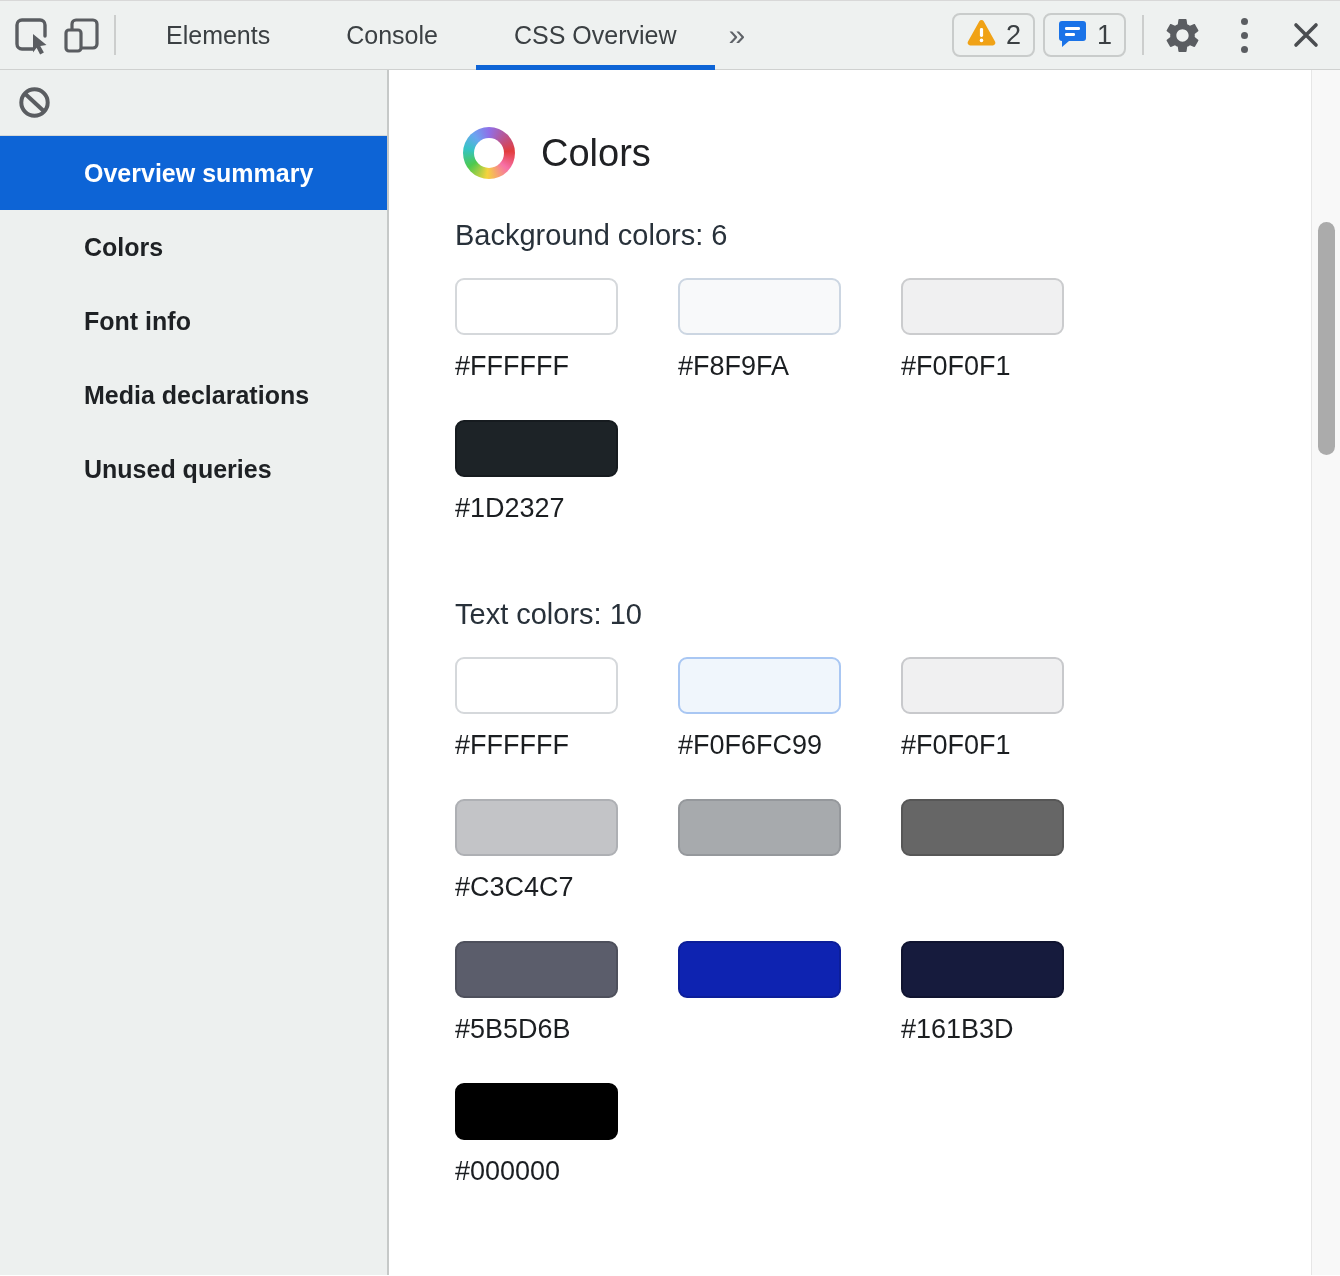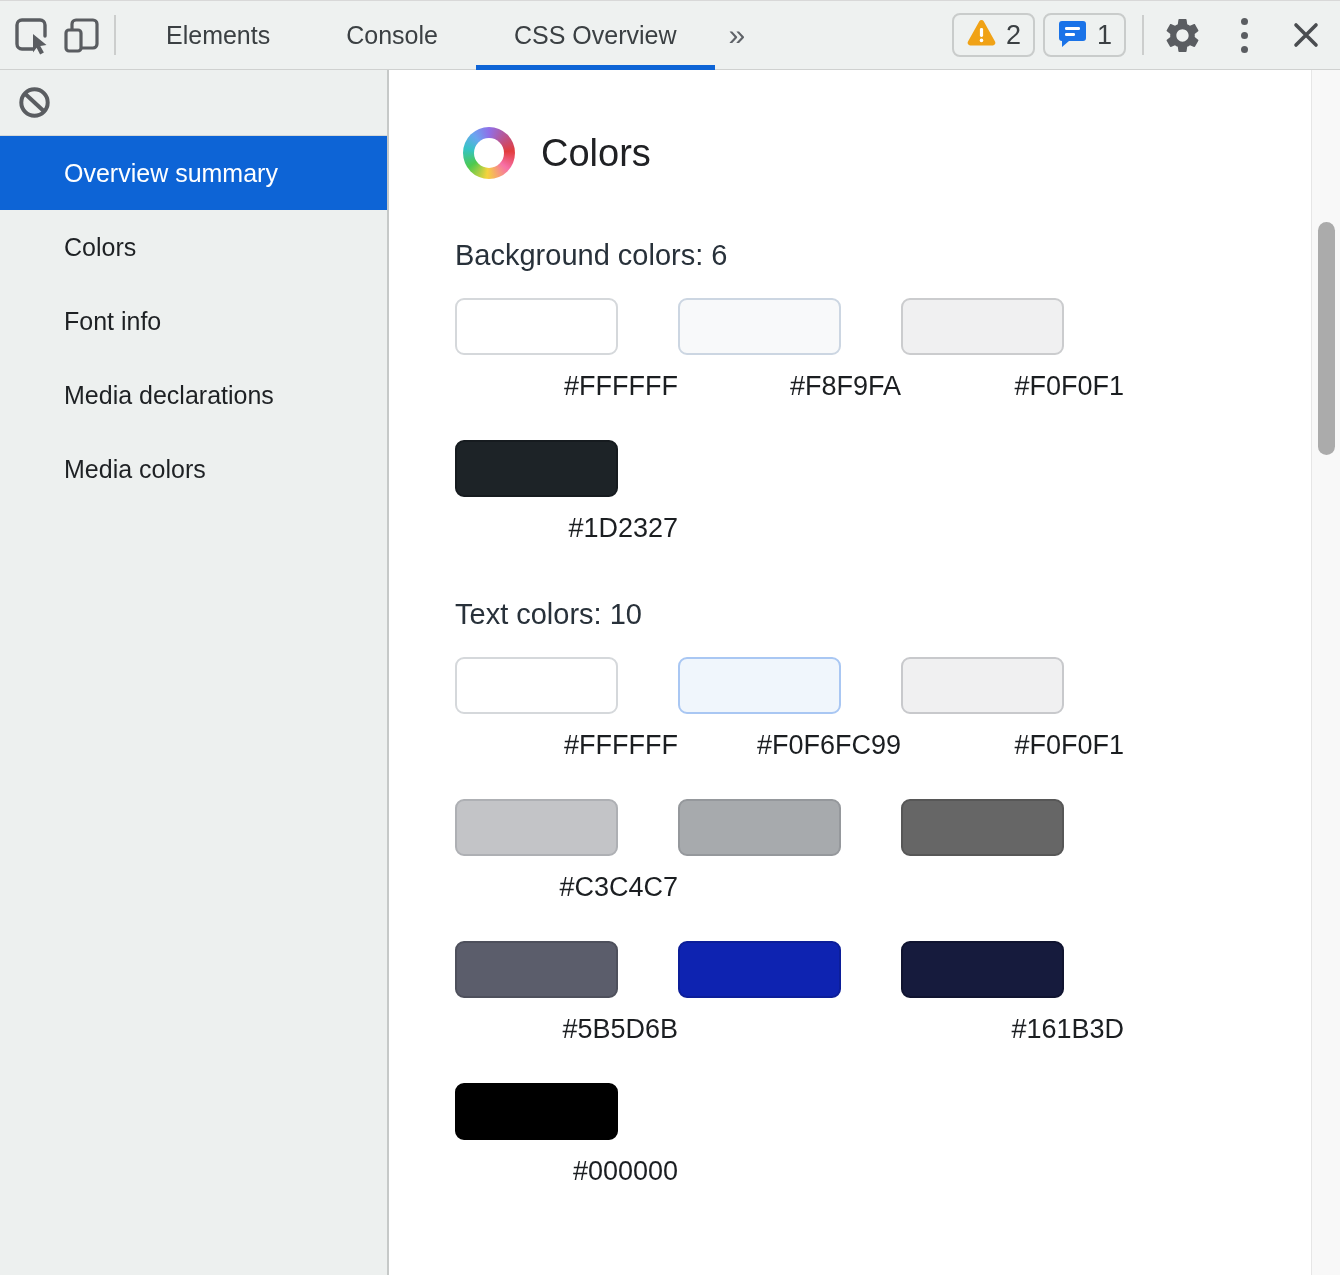--- a/index.html
+++ b/index.html
@@ -68,60 +68,61 @@
   .sidebar-toolbar {
     height: 66px;
     border-bottom: 1px solid #d6d9d8;
     display: flex; align-items: center;
     padding-left: 12px;
   }
   .sb-items { display: flex; flex-direction: column; }
   .sb-item {
     height: 74px;
     display: flex; align-items: center;
-    padding-left: 64px;
+    padding-left: 84px;
     font-size: 25px;
     color: #1e2124;
     cursor: pointer;
     white-space: nowrap;
+    font-weight: bold;
   }
   .sb-item.selected { background: var(--accent, #0d64d6); color: #ffffff; }
   
   .main { flex: 1 1 auto; position: relative; background: #ffffff; overflow: hidden; }
   .content { padding: 57px 0 0 66px; }
   .colors-header { display: flex; align-items: center; gap: 26px; padding-left: 8px; }
   .ring {
     width: 52px; height: 52px; border-radius: 50%;
     background: conic-gradient(#8f6fe8, #e23d3d 85deg, #f770a8 130deg, #f5d33d 185deg,
                                #4ec94e 235deg, #35c4c4 280deg, #6aa6f0 320deg, #8f6fe8 360deg);
     position: relative; flex: 0 0 auto;
   }
   .ring::after {
     content: "";
     position: absolute; inset: 11px;
     background: #ffffff; border-radius: 50%;
   }
   .page-title { font-size: 38px; color: #202124; font-weight: 400; }
-  .section { margin-top: 60px; }
-  .section + .section { margin-top: 54px; }
+  .section { margin-top: 40px; }
+  .section + .section { margin-top: 74px; }
   .section-heading { font-size: 29px; color: #28313a; font-weight: 400; }
   .swatch-grid {
     margin-top: 26px;
     display: grid;
     grid-template-columns: repeat(3, 223px);
     row-gap: 38px;
   }
   .swatch-cell { display: flex; flex-direction: column; }
   .swatch {
     width: 163px; height: 57px;
     border-radius: 9px;
     border: 2px solid transparent;
     cursor: pointer;
   }
-  .swatch-label { margin-top: 15px; font-size: 27px; color: #1b1e21; line-height: 32px; text-align: right; }
+  .swatch-label { margin-top: 15px; font-size: 27px; color: #1b1e21; line-height: 32px; }
   
   .scrollbar {
     position: absolute; top: 0; right: 0; bottom: 0;
     width: 29px;
     background: #f8f8f8;
     border-left: 1px solid #e6e6e6;
   }
   .scroll-thumb {
     position: absolute; left: 6px;
     width: 17px; height: 233px; top: 152px;
@@ -216,21 +217,21 @@
             <line x1="8.6" y1="9.2" x2="26.4" y2="25.8" stroke="#5a5d61" stroke-width="4"></line>
           </svg>
         </span>
       </div>
     </div>
     <div class="sb-items" id="sidebar-items">
         <div class="sb-item selected">Overview summary</div>
         <div class="sb-item">Colors</div>
         <div class="sb-item">Font info</div>
         <div class="sb-item">Media declarations</div>
-        <div class="sb-item">Media colors</div>
+        <div class="sb-item">Unused queries</div>
       </div>
   </div>
 
   <div class="main">
     <div class="content">
       <div class="colors-header">
         <div class="ring"></div>
         <div class="page-title">Colors</div>
       </div>
       <div id="sections">

